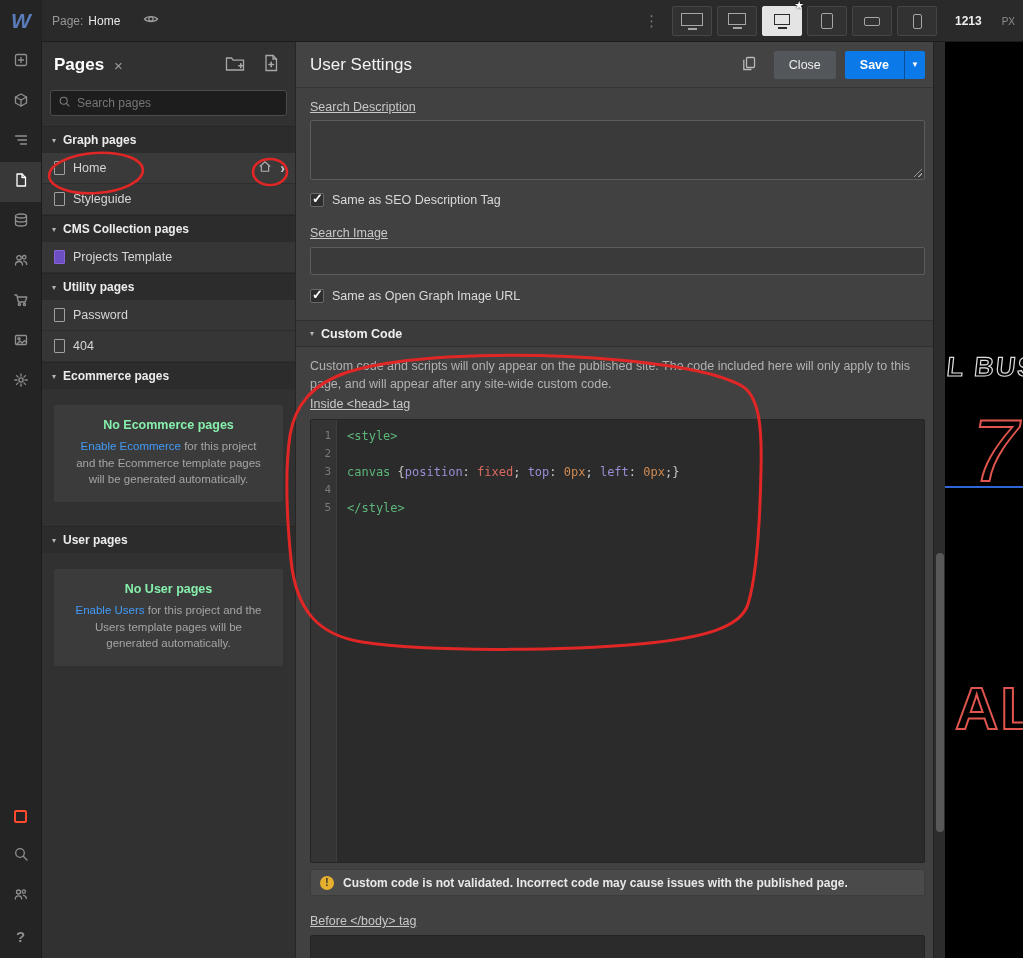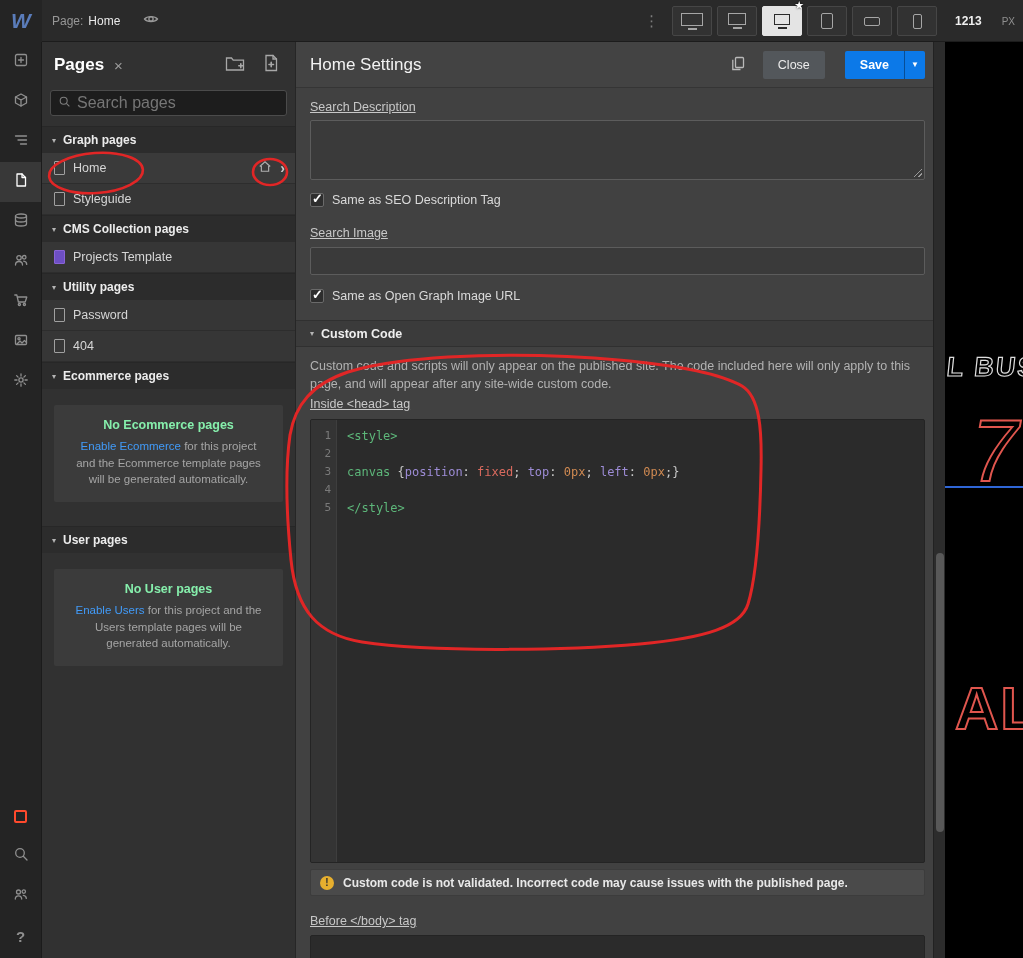--- a/index.html
+++ b/index.html
@@ -64,21 +64,21 @@
   .pp-header .sp { flex:1; }
   .pp-icon-btn { width:24px; height:24px; display:flex; align-items:center;
     justify-content:center; color:#a8a8a8; margin-left:12px; }
   .pp-icon-btn svg { stroke:currentColor; fill:none; stroke-width:1.3;
     stroke-linecap:round; }
   .pp-search { margin:2px 8px 10px 8px; height:26px; background:#1d1d1d;
     border:1px solid #4b4b4b; border-radius:3px; display:flex; align-items:center;
     padding:0 7px; gap:6px; }
   .pp-search svg { stroke:#7e7e7e; fill:none; stroke-width:1.3; }
   .pp-search input { background:transparent; border:none; outline:none;
-    color:#cfcfcf; font-size:16px; width:100%;
+    color:#cfcfcf; font-size:12px; width:100%;
     font-family:"Liberation Sans", sans-serif; }
   .pp-search input::placeholder { color:#767676; }
   .p-section { height:27px; background:#2c2c2c; border-top:1px solid #272727;
     display:flex; align-items:center; padding:0 10px; gap:7px; }
   .tri { color:#b4b4b4; font-size:8px; }
   .p-section-label { color:#ececec; font-size:12px; font-weight:700; }
   .p-item { height:31px; background:#363636; border-bottom:1px solid #2d2d2d;
     display:flex; align-items:center; padding:0 10px 0 12px; gap:8px; }
   .p-item.selected { background:#3a3a3a; }
   .doc-icon { width:11px; height:14px; position:relative; border:1.3px solid #a0a0a0;
@@ -100,21 +100,21 @@
   .st-header { position:absolute; left:0; top:0; right:0; height:46px;
     background:#434343; border-bottom:1px solid #353535; display:flex;
     align-items:center; padding:0 8px 0 14px; }
   .st-title { color:#f2f2f2; font-size:17px; font-weight:500; }
   .st-header .sp { flex:1; }
   .copy-btn { width:26px; height:26px; display:flex; align-items:center;
     justify-content:center; color:#b9b9b9; margin-right:12px; }
   .copy-btn svg { stroke:currentColor; fill:none; stroke-width:1.3; }
   .btn-close { height:28px; padding:0 15px; background:#53575b; border-radius:2px;
     color:#ececec; font-size:12.5px; display:flex; align-items:center;
-    margin-right:20px; }
+    margin-right:9px; }
   .btn-save { height:28px; padding:0 15px; background:#0c79e8;
     border-radius:2px 0 0 2px; color:#ffffff; font-size:12.5px; font-weight:600;
     display:flex; align-items:center; }
   .btn-save-chev { height:28px; width:21px; background:#0c79e8;
     border-left:1px solid rgba(0,0,0,.35); border-radius:0 2px 2px 0; color:#fff;
     font-size:8px; display:flex; align-items:center; justify-content:center; }
   .st-body { position:absolute; left:0; top:46px; right:0; bottom:0;
     overflow:hidden; padding:0 8px 0 14px; }
   .fld-label { margin-top:12px; color:#c8c8c8; font-size:12.5px;text-decoration:underline; }
   .fld-label.mt19 { margin-top:19px; }
@@ -411,21 +411,21 @@
       </div>
       <div class="empty-box">
         <div class="empty-title">No User pages</div>
         <div class="empty-text"><span class="link">Enable Users</span><span> for this project and the Users template pages will be generated automatically.</span></div>
       </div>
     </div>
 </div>
 
 <div class="settings">
   <div class="st-header">
-    <span class="st-title">Home Settings</span>
+    <span class="st-title">User Settings</span>
     <span class="sp"></span>
     <span class="copy-btn">
       <span><svg width="16" height="16" viewBox="0 0 16 16">
             <rect x="5.5" y="2.5" width="8" height="10" rx="1"></rect>
             <path d="M10.5 14.5H2.8V4.8"></path>
           </svg></span>
     </span>
     <span class="btn-close">Close</span>
     <span class="btn-save">Save</span>
     <span class="btn-save-chev">

